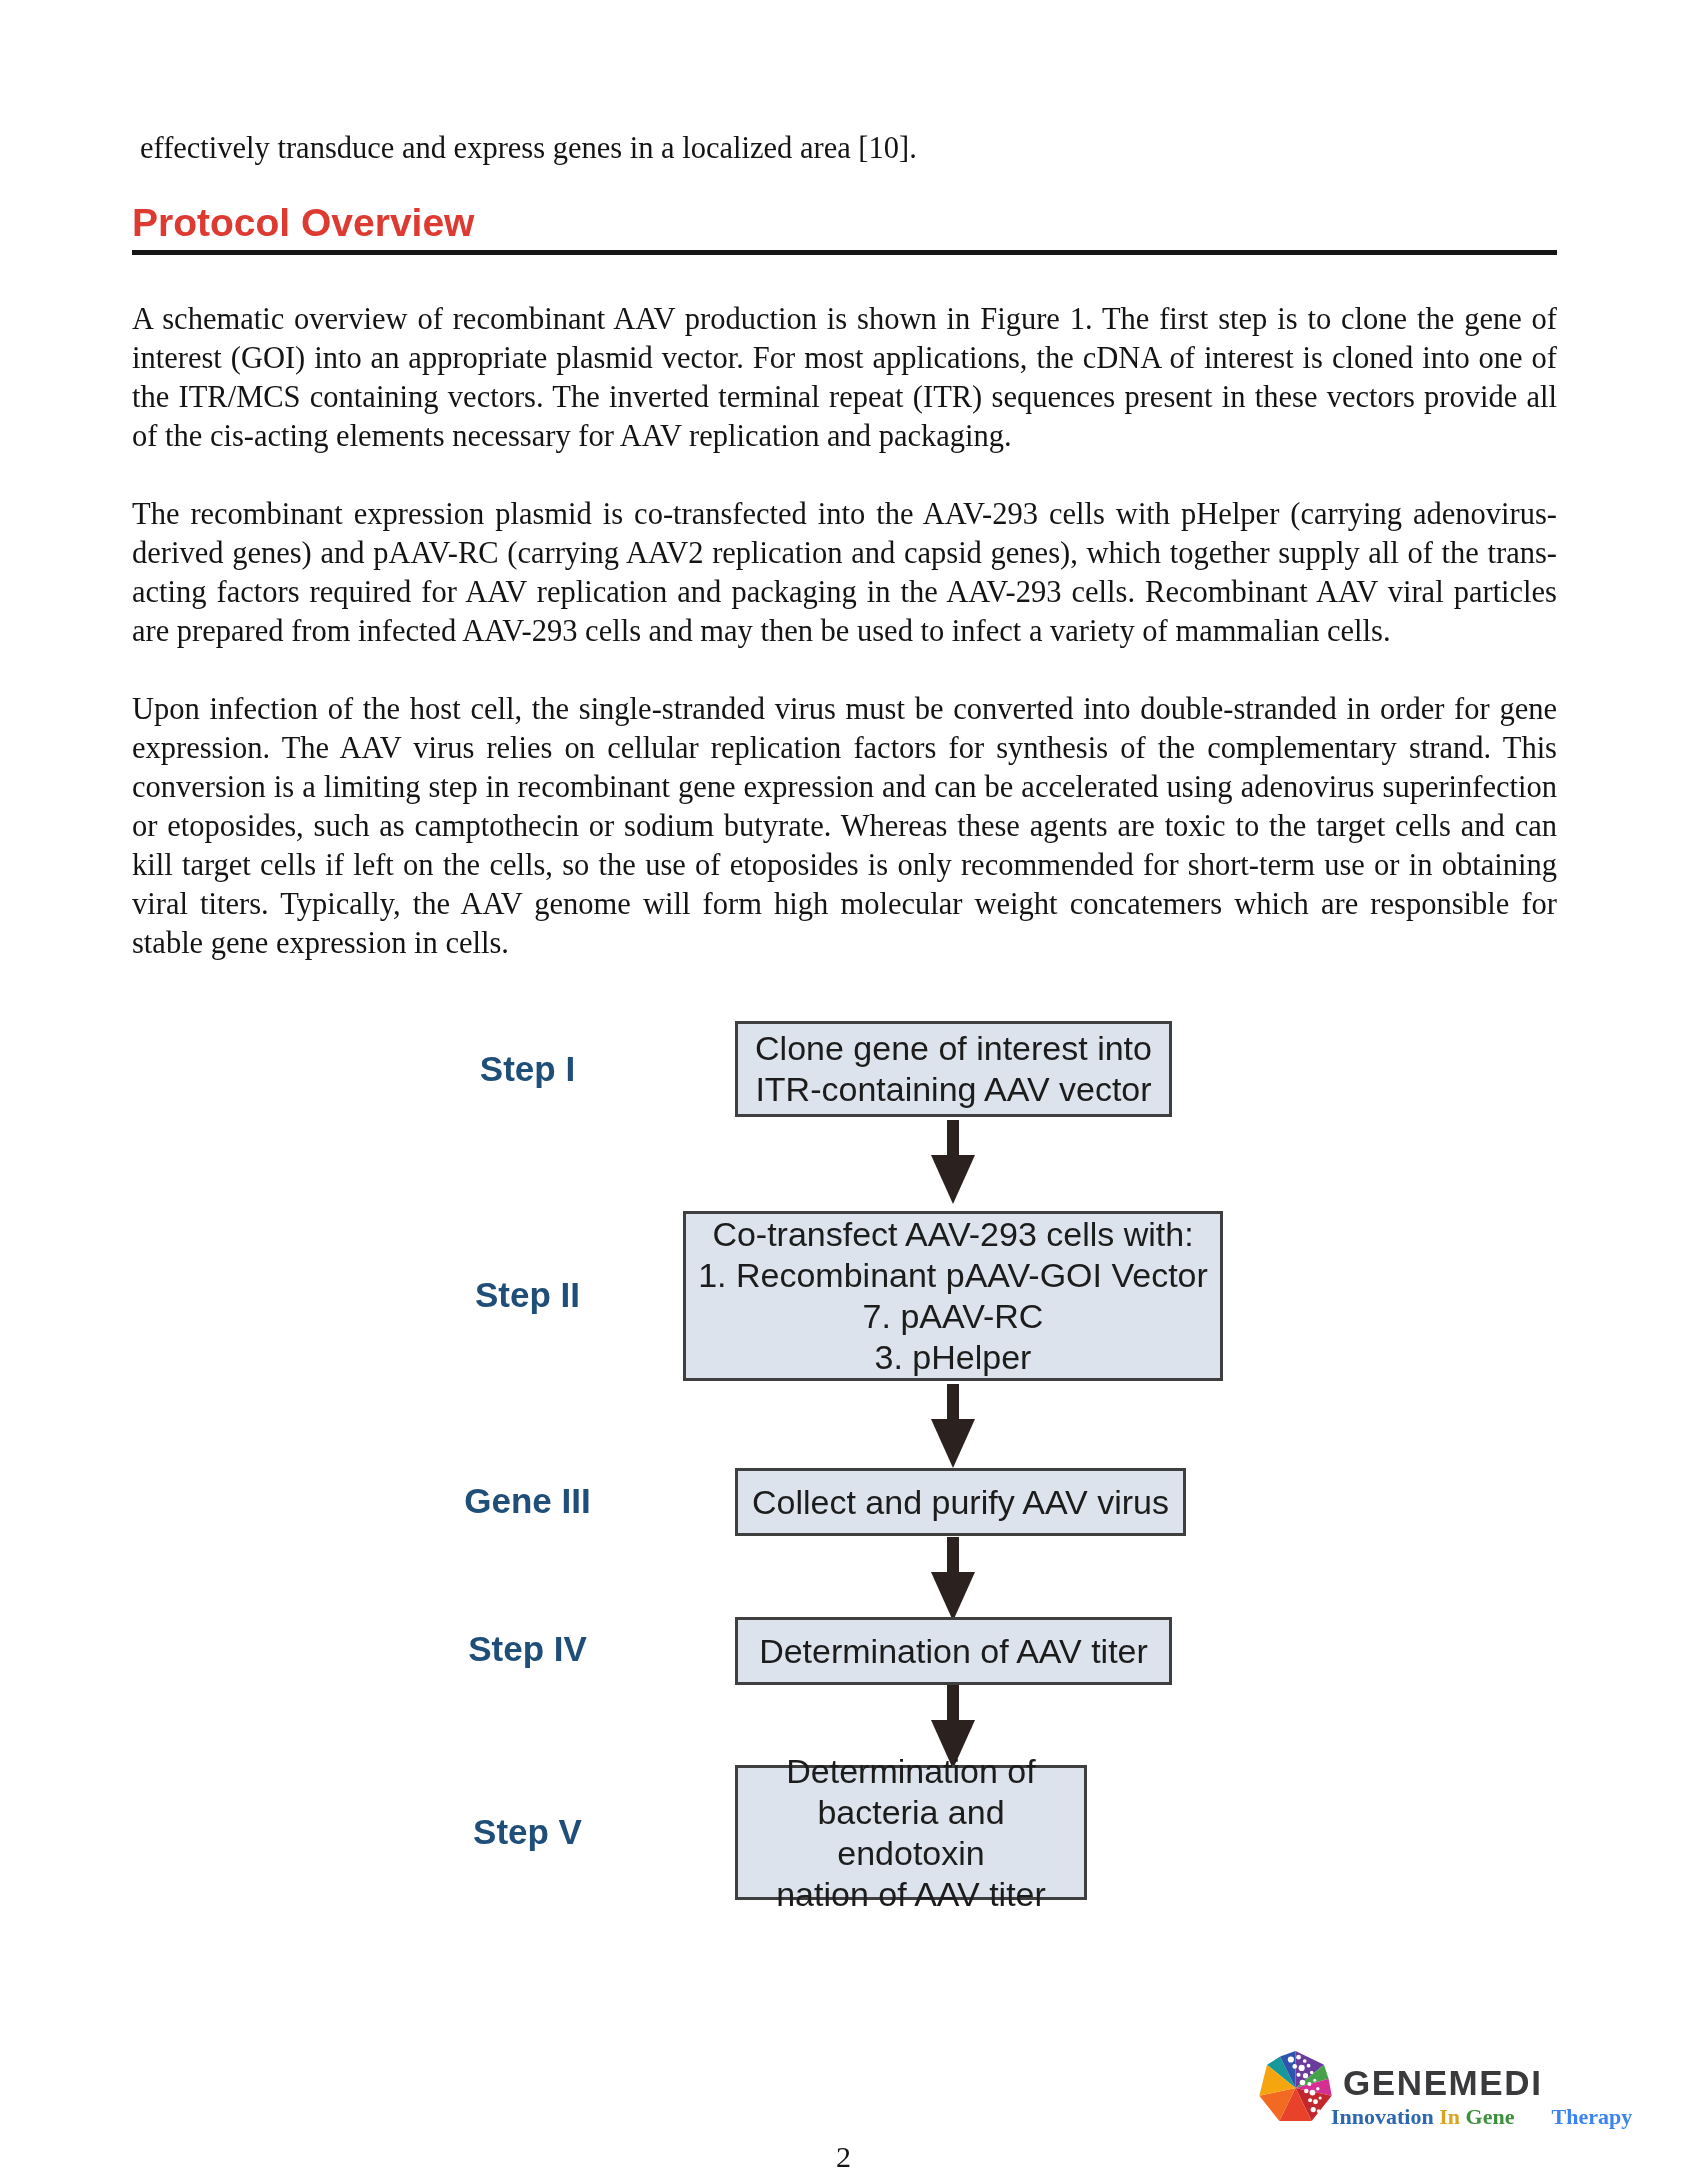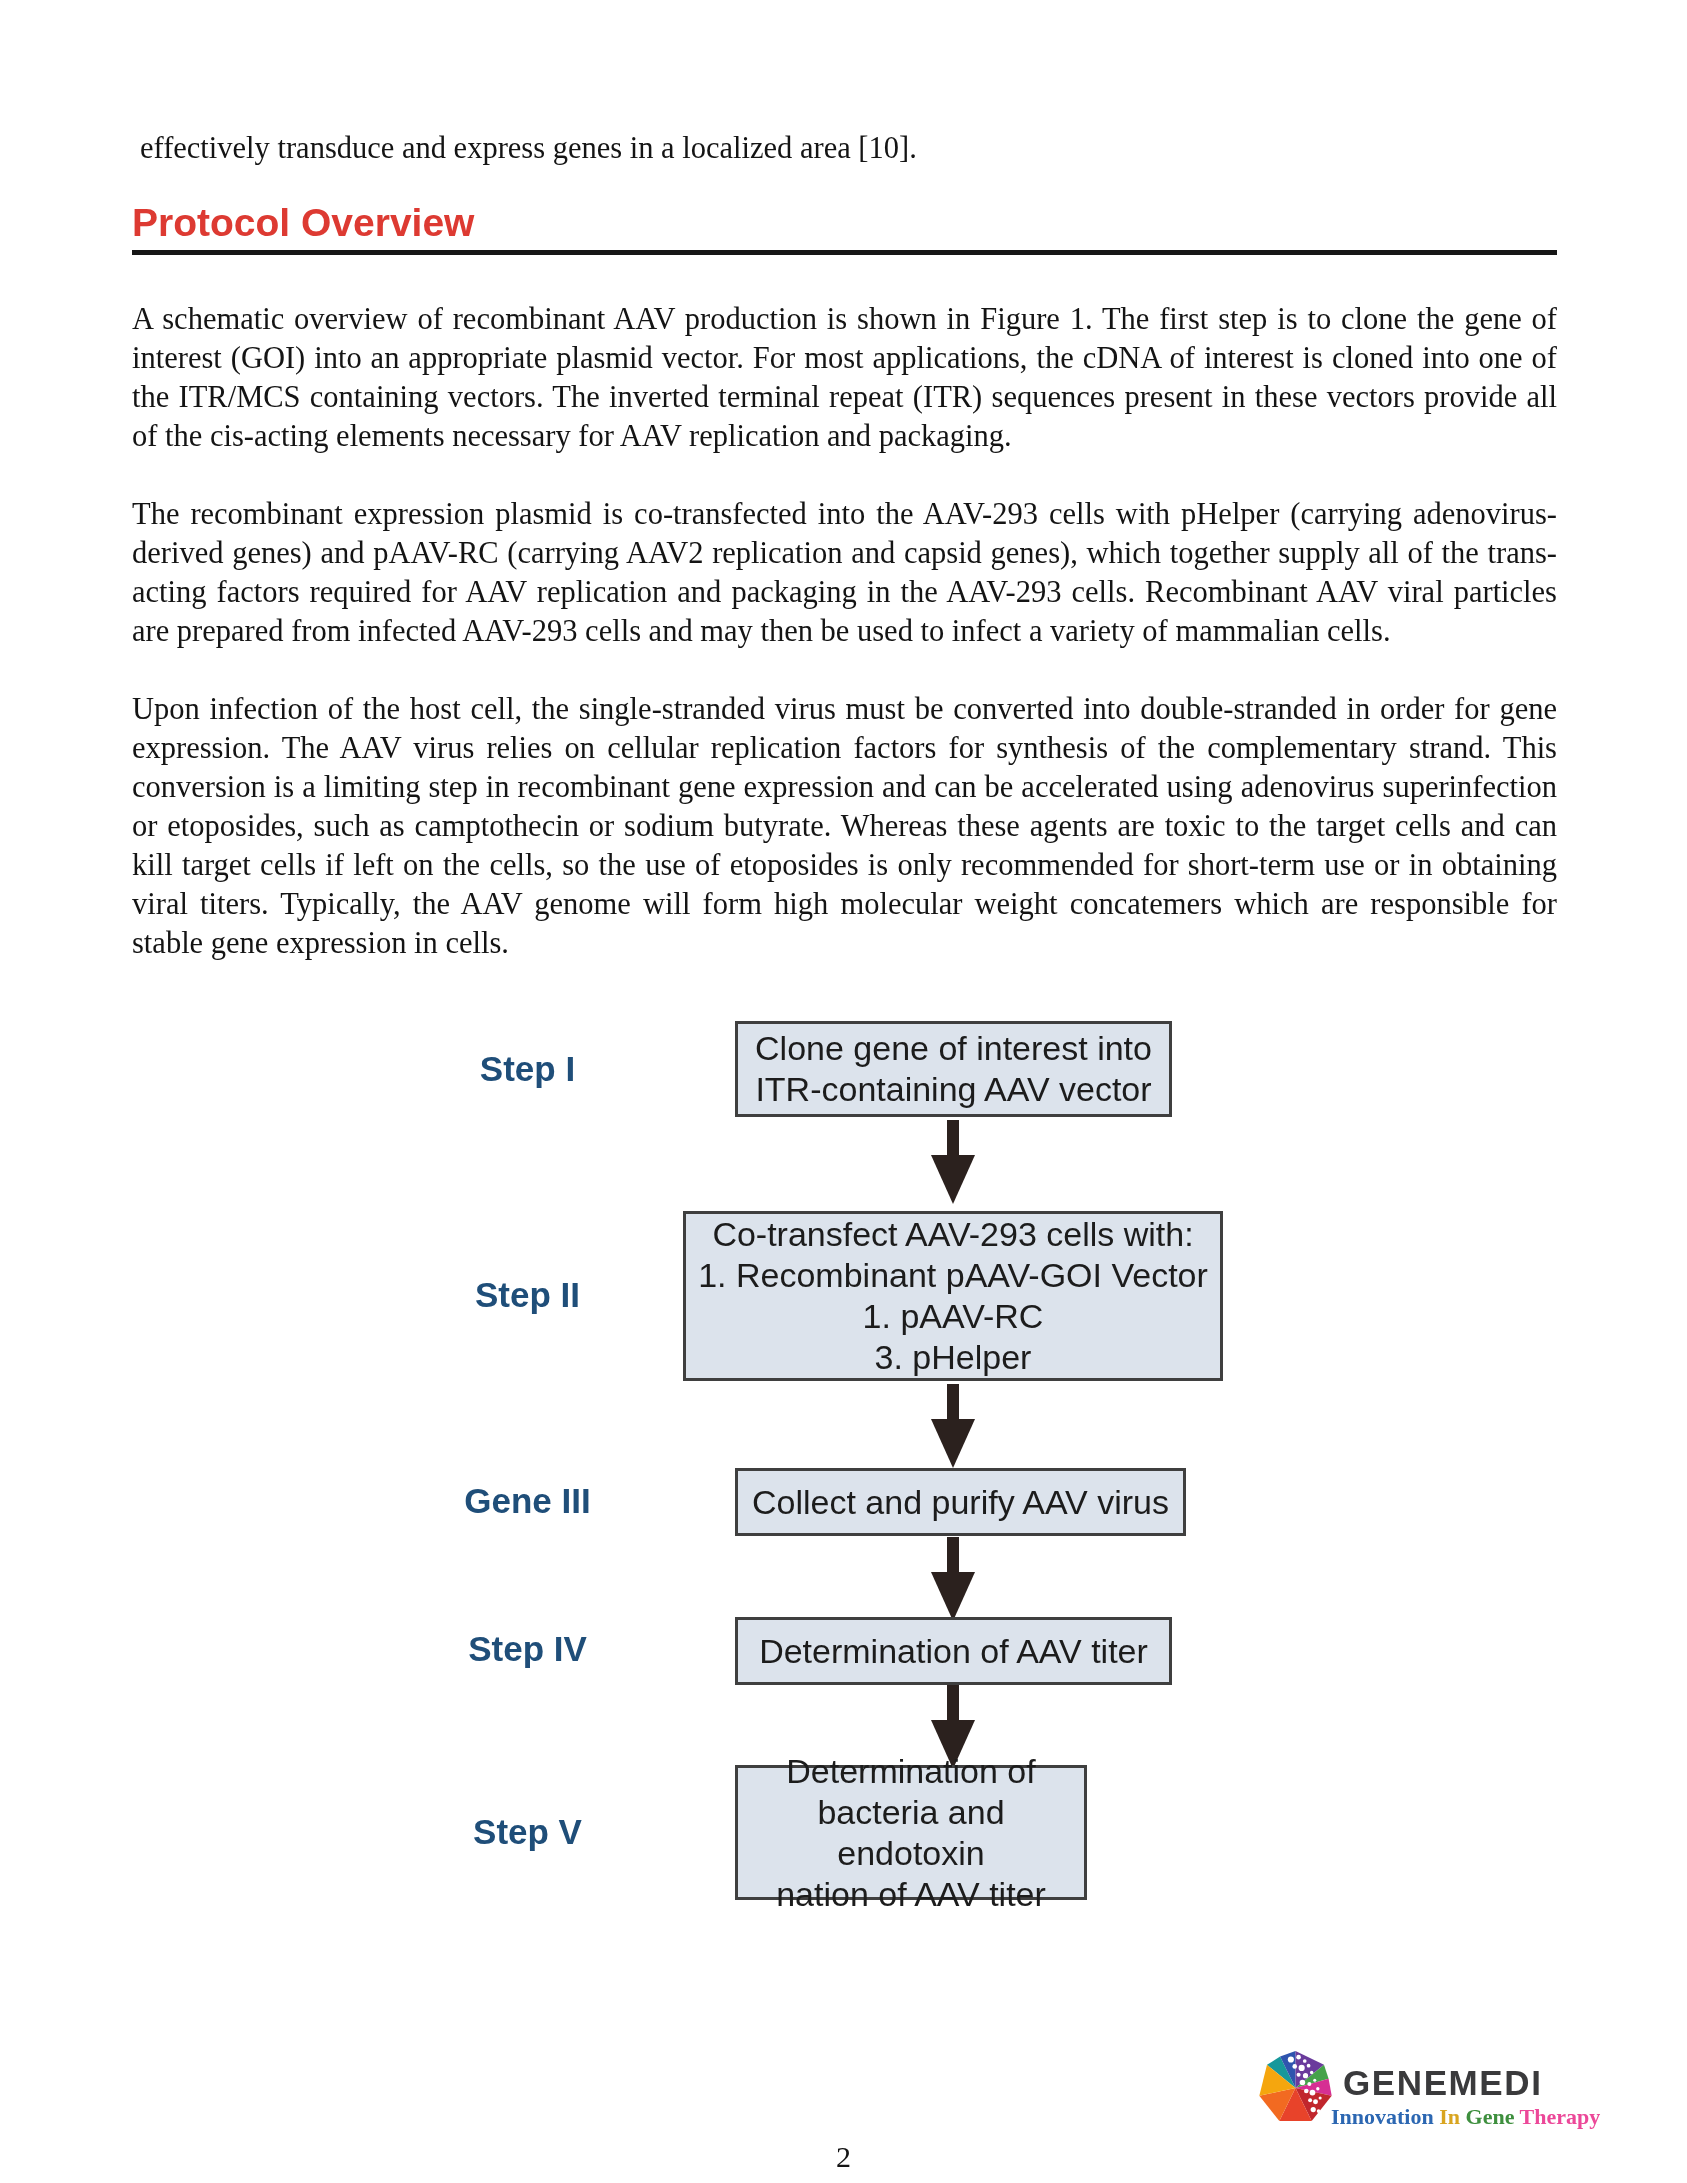--- a/index.html
+++ b/index.html
@@ -102,21 +102,21 @@
   </div>
 
   <div class="arrow arrow-1">
     <div class="shaft"></div>
     <div class="head"></div>
   </div>
 
   <div class="flow-box box-2">
     <div>Co-transfect AAV-293 cells with:</div>
     <div>1. Recombinant pAAV-GOI Vector</div>
-    <div>1. pAAV-RC</div>
+    <div>7. pAAV-RC</div>
     <div>3. pHelper</div>
   </div>
 
   <div class="arrow arrow-2">
     <div class="shaft"></div>
     <div class="head"></div>
   </div>
 
   <div class="flow-box box-3">
     <div>Collect and purify AAV virus</div>
@@ -173,16 +173,16 @@
       <circle cx="72" cy="58" r="3.8"></circle>
       <circle cx="79" cy="53" r="2.2"></circle>
     <circle cx="69" cy="68" r="2.6"></circle>
       <circle cx="76" cy="70" r="3.2"></circle>
       <circle cx="82" cy="65" r="2"></circle>
     <circle cx="73" cy="80" r="3.4"></circle>
       <circle cx="80" cy="82" r="2.4"></circle>
   </g>
 </svg>
 <div class="abs logo-word">GENEMEDI</div>
-<div class="abs logo-tagline"><span style="color: rgb(44, 103, 178);">Innovation</span><span style="color: rgb(217, 165, 32);"> In</span><span style="color: rgb(62, 143, 62);"> Gene</span><span style="color: #ec4899;"> Therapy</span></div>
+<div class="abs logo-tagline"><span style="color: rgb(44, 103, 178);">Innovation</span><span style="color: rgb(217, 165, 32);"> In</span><span style="color: rgb(62, 143, 62);"> Gene</span><span style="color: #3b82f6; margin-left: 32px;"> Therapy</span></div>
 
 <div class="abs page-number">2</div>
 
 
 </body></html>

